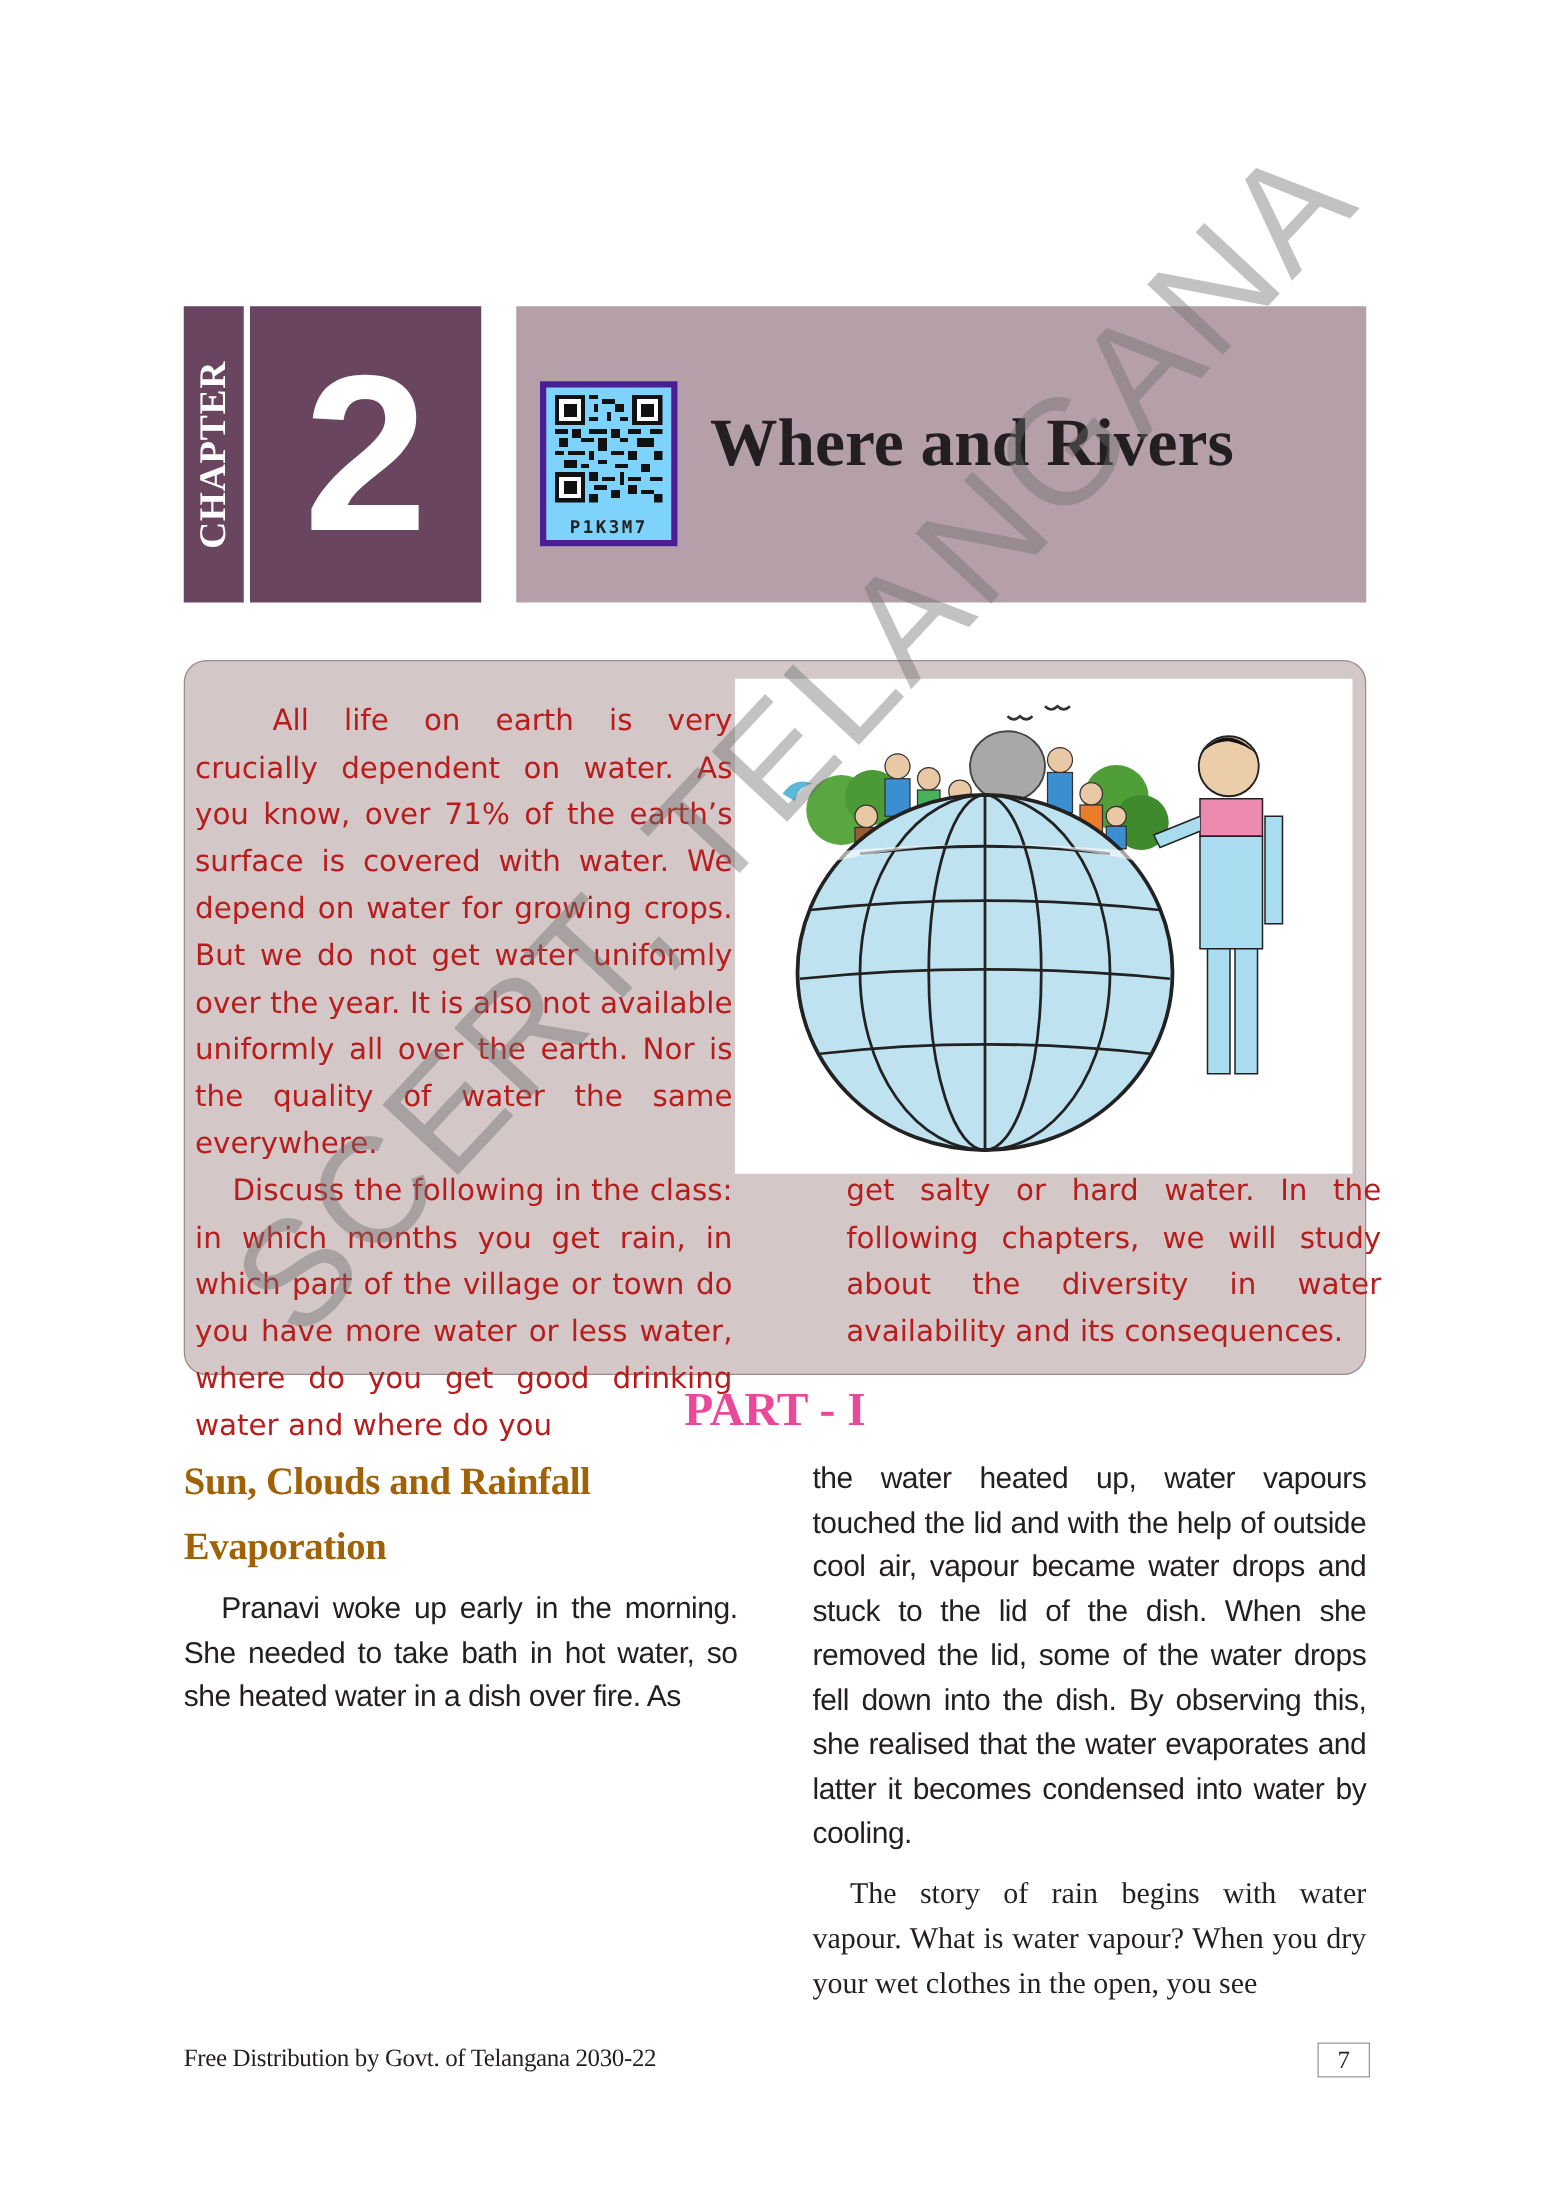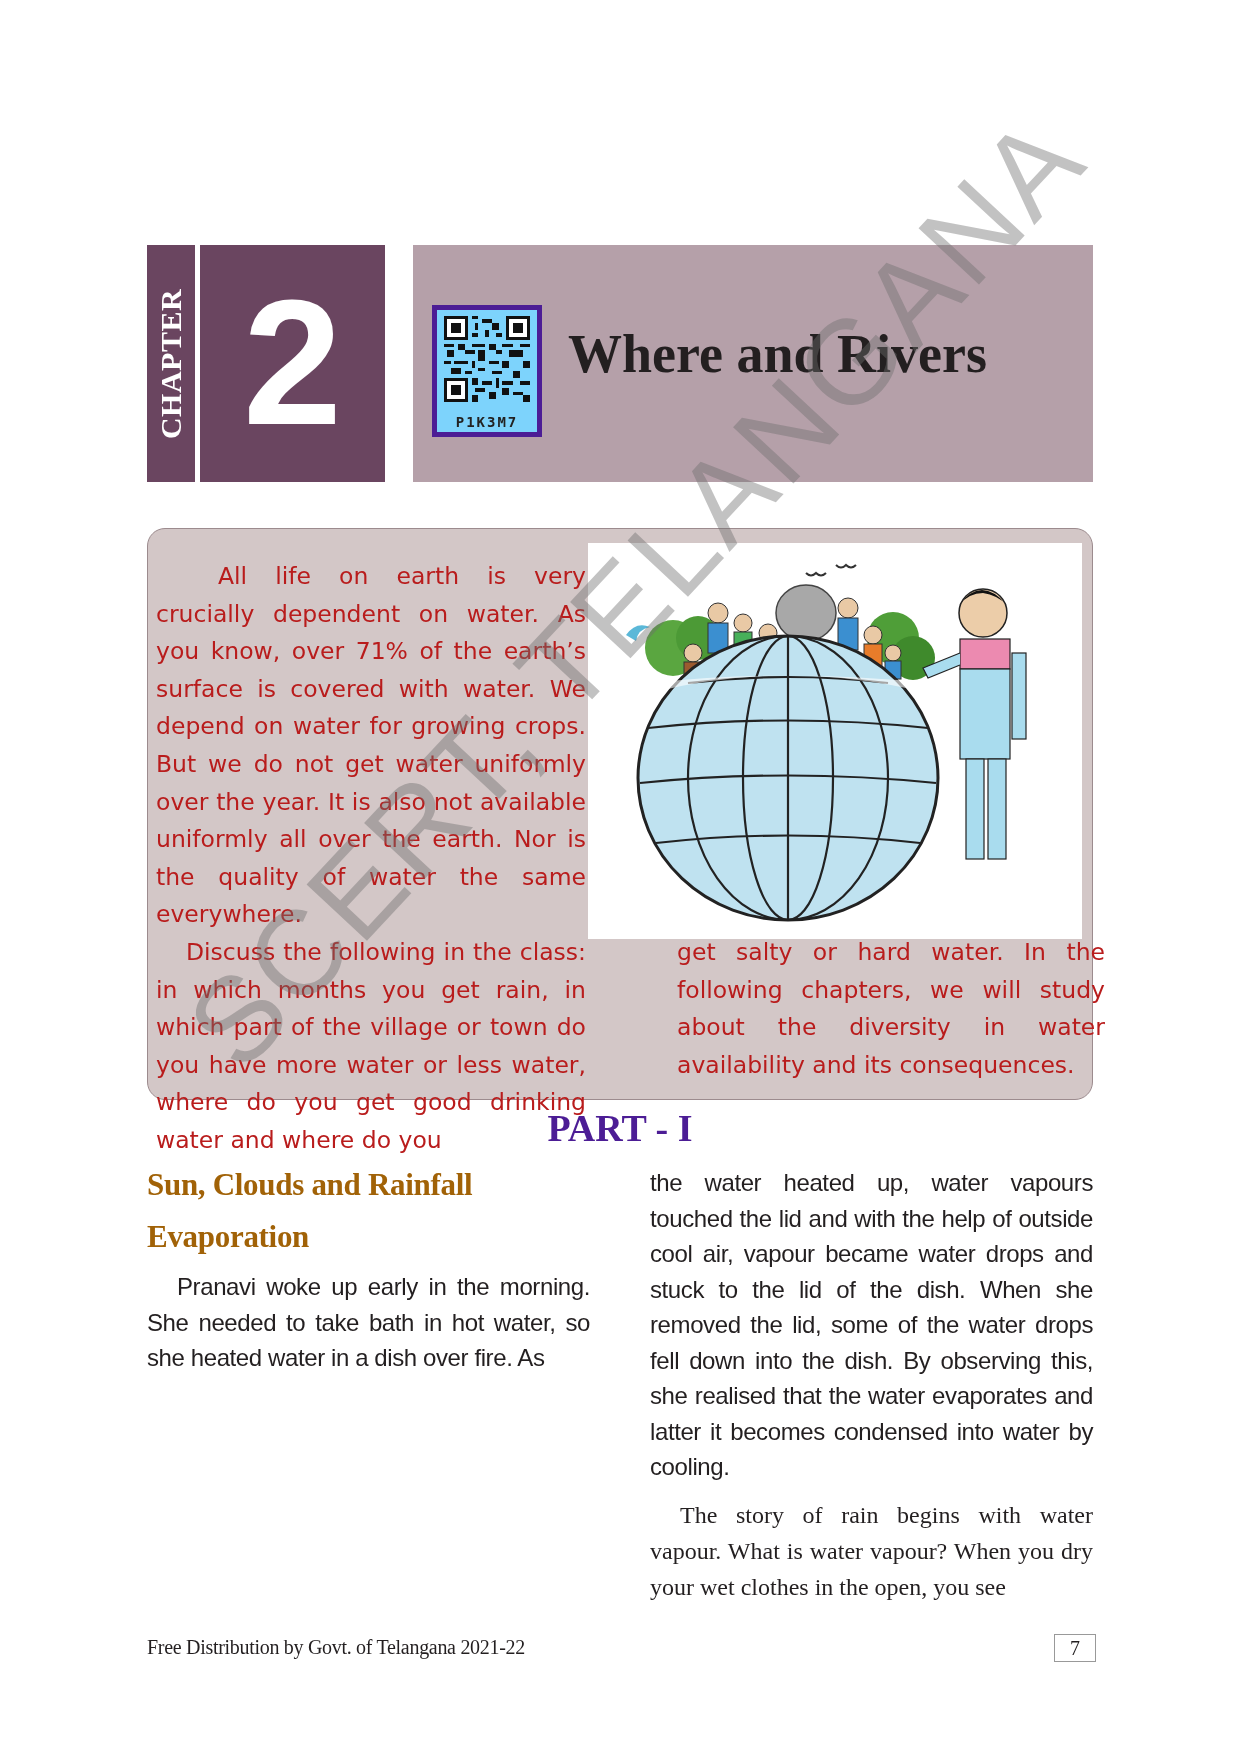--- a/index.html
+++ b/index.html
@@ -26,21 +26,21 @@
   #callout { left:147px; top:528px; width:944px; height:570px; background:#d3c7c7; border:1px solid #9c8b8e; border-radius:18px; }
   .callout-text { font-family:"DejaVu Sans", sans-serif; font-size:23.5px; line-height:37.6px; color:#b91c1c; text-align:justify; }
   #callout-left { position:absolute; left:8px; top:29px; width:430px; }
   #callout-right { position:absolute; left:529px; top:405px; width:428px; }
   .indent-big { text-indent:62px; }
   .indent { text-indent:30px; }
   #illustration { position:absolute; left:440px; top:14px; width:494px; height:396px; background:#ffffff; overflow:hidden; }
 
   
   #part-heading { left:0; width:1240px; top:1106px; text-align:center; font-family:"Liberation Serif", serif;
-    font-weight:bold; font-size:38px; color:#4c1d95; }
+    font-weight:bold; font-size:38px; color:#ec4899; }
 
   .col { width:443px; }
   #col-left { left:147px; top:1165px; }
   #col-right { left:650px; top:1165px; width:443px; }
   .h2 { font-family:"Liberation Serif", serif; font-weight:bold; font-size:31px; line-height:40px; color:#a16207; margin:0 0 12px 0; letter-spacing:-0.3px; }
   .serif-p { font-family:"Liberation Serif", serif; font-size:24px; line-height:33.5px; text-align:justify; margin:0; }
   .sans-p { font-family:"Liberation Sans", sans-serif; font-size:24px; line-height:35.5px; text-align:justify; margin:0; letter-spacing:-0.4px; }
   .p-indent { text-indent:30px; }
 
   
@@ -195,16 +195,16 @@
   <h2 class="h2">Sun, Clouds and Rainfall</h2>
   <h2 class="h2" style="margin-top:8px;">Evaporation</h2>
   <p class="sans-p p-indent">Pranavi woke up early in the morning. She needed to take bath in hot water, so she heated water in a dish over fire. As</p>
 </div>
 
 <div id="col-right" class="abs">
   <p class="sans-p">the water heated up, water vapours touched the lid and with the help of outside cool air, vapour became water drops and stuck to the lid of the dish. When she removed the lid, some of the water drops fell down into the dish. By observing this, she realised that the water evaporates and latter it becomes condensed into water by cooling.</p>
   <p class="serif-p p-indent" style="margin-top:12px; line-height:36px;font-family:Liberation Serif, serif;">The story of rain begins with water vapour. What is water vapour? When you dry your wet clothes in the open, you see</p>
 </div>
 
-<div id="footer-text" class="abs">Free Distribution by Govt. of Telangana 2021-22</div>
+<div id="footer-text" class="abs">Free Distribution by Govt. of Telangana 2030-22</div>
 <div id="page-number" class="abs">7</div>
 
 <div id="watermark" class="abs">SCERT, TELANGANA</div>
 
 </body></html>

